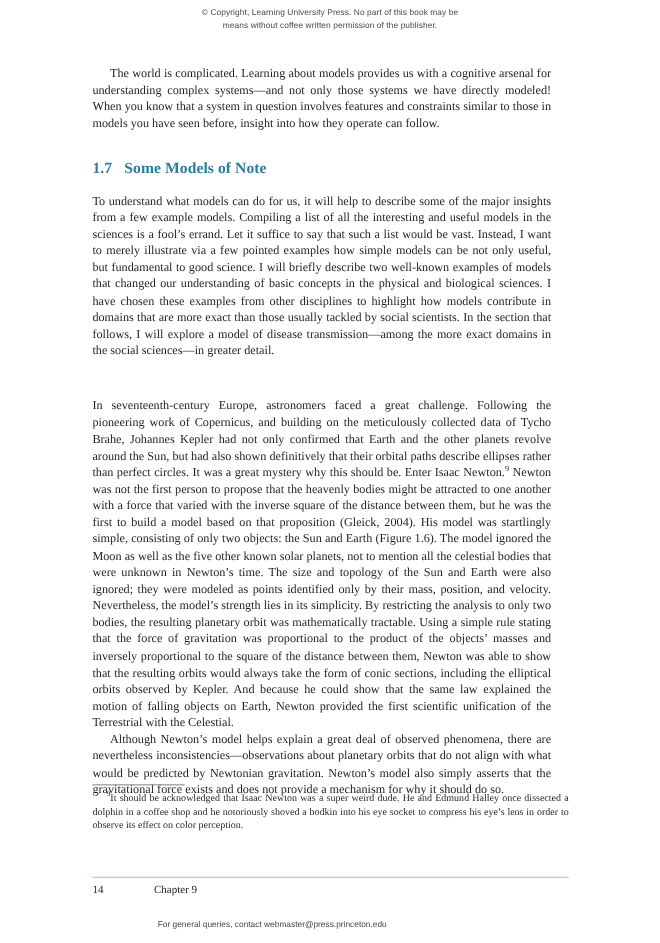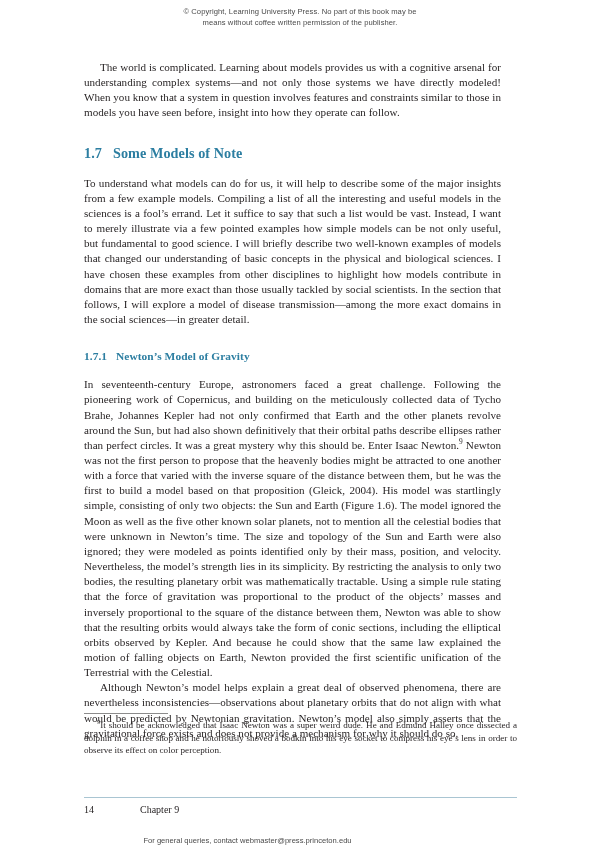--- a/index.html
+++ b/index.html
@@ -182,23 +182,20 @@
     <h2 class="section-heading">
       <span class="num">1.7</span><span>Some Models of Note</span>
     </h2>
 
     <div class="sp-after-h2"></div>
 
     <p class="body-par">To understand what models can do for us, it will help to describe some of the major insights from a few example models. Compiling a list of all the interesting and useful models in the sciences is a fool’s errand. Let it suffice to say that such a list would be vast. Instead, I want to merely illustrate via a few pointed examples how simple models can be not only useful, but fundamental to good science. I will briefly describe two well-known examples of models that changed our understanding of basic concepts in the physical and biological sciences. I have chosen these examples from other disciplines to highlight how models contribute in domains that are more exact than those usually tackled by social scientists. In the section that follows, I will explore a model of disease transmission—among the more exact domains in the social sciences—in greater detail.</p>
 
     <div class="sp-after-par2"></div>
 
-    <h3 class="subsection-heading">
-      <span class="num">1.7.1</span><span>Newton’s Model of Gravity</span>
-    </h3>
 
     <div class="sp-after-h3"></div>
 
     <p class="body-par"><span>In seventeenth-century Europe, astronomers faced a great challenge. Following the pioneering work of Copernicus, and building on the meticulously collected data of Tycho Brahe, Johannes Kepler had not only confirmed that Earth and the other planets revolve around the Sun, but had also shown definitively that their orbital paths describe ellipses rather than perfect circles. It was a great mystery why this should be. Enter Isaac Newton.</span><span class="sup">9</span><span> Newton was not the first person to propose that the heavenly bodies might be attracted to one another with a force that varied with the inverse square of the distance between them, but he was the first to build a model based on that proposition (Gleick, 2004). His model was startlingly simple, consisting of only two objects: the Sun and Earth (Figure 1.6). The model ignored the Moon as well as the five other known solar planets, not to mention all the celestial bodies that were unknown in Newton’s time. The size and topology of the Sun and Earth were also ignored; they were modeled as points identified only by their mass, position, and velocity. Nevertheless, the model’s strength lies in its simplicity. By restricting the analysis to only two bodies, the resulting planetary orbit was mathematically tractable. Using a simple rule stating that the force of gravitation was proportional to the product of the objects’ masses and inversely proportional to the square of the distance between them, Newton was able to show that the resulting orbits would always take the form of conic sections, including the elliptical orbits observed by Kepler. And because he could show that the same law explained the motion of falling objects on Earth, Newton provided the first scientific unification of the Terrestrial with the Celestial.</span></p>
 
     <p class="body-par indent">Although Newton’s model helps explain a great deal of observed phenomena, there are nevertheless inconsistencies—observations about planetary orbits that do not align with what would be predicted by Newtonian gravitation. Newton’s model also simply asserts that the gravitational force exists and does not provide a mechanism for why it should do so.</p>
 
   </div>
 
   <div class="footnote-area">

